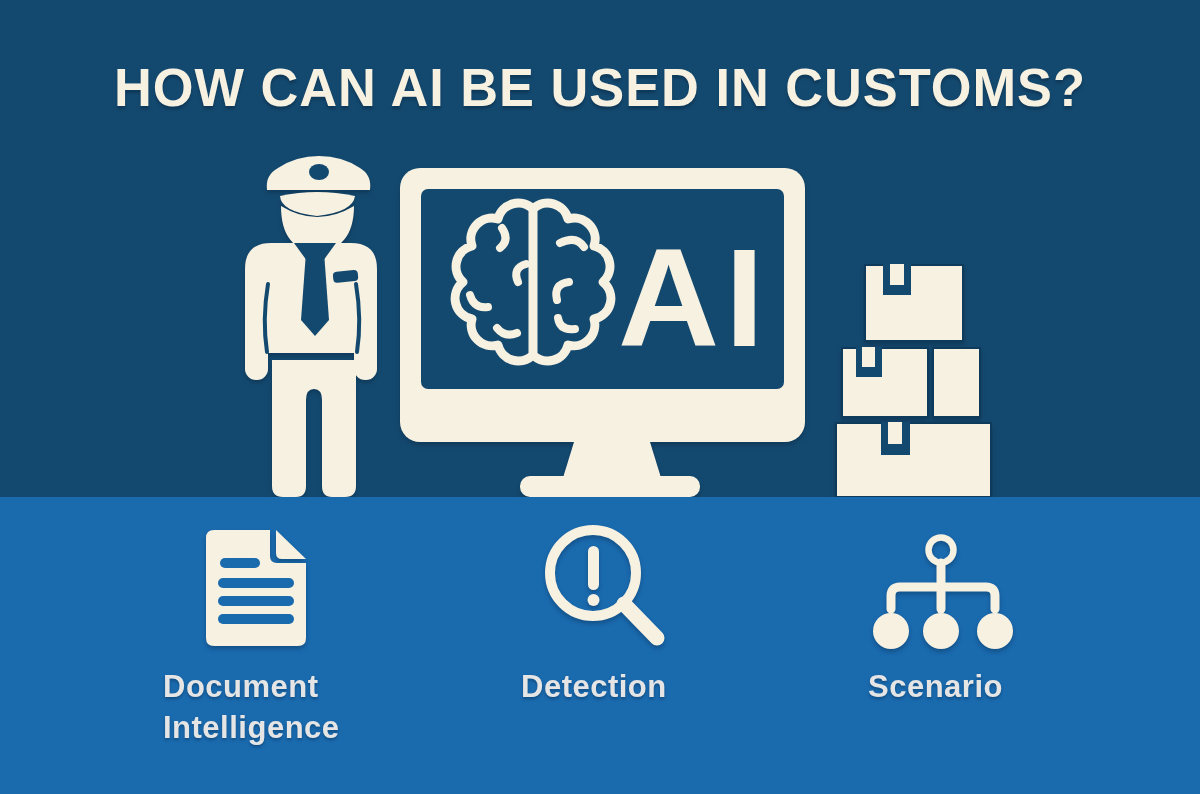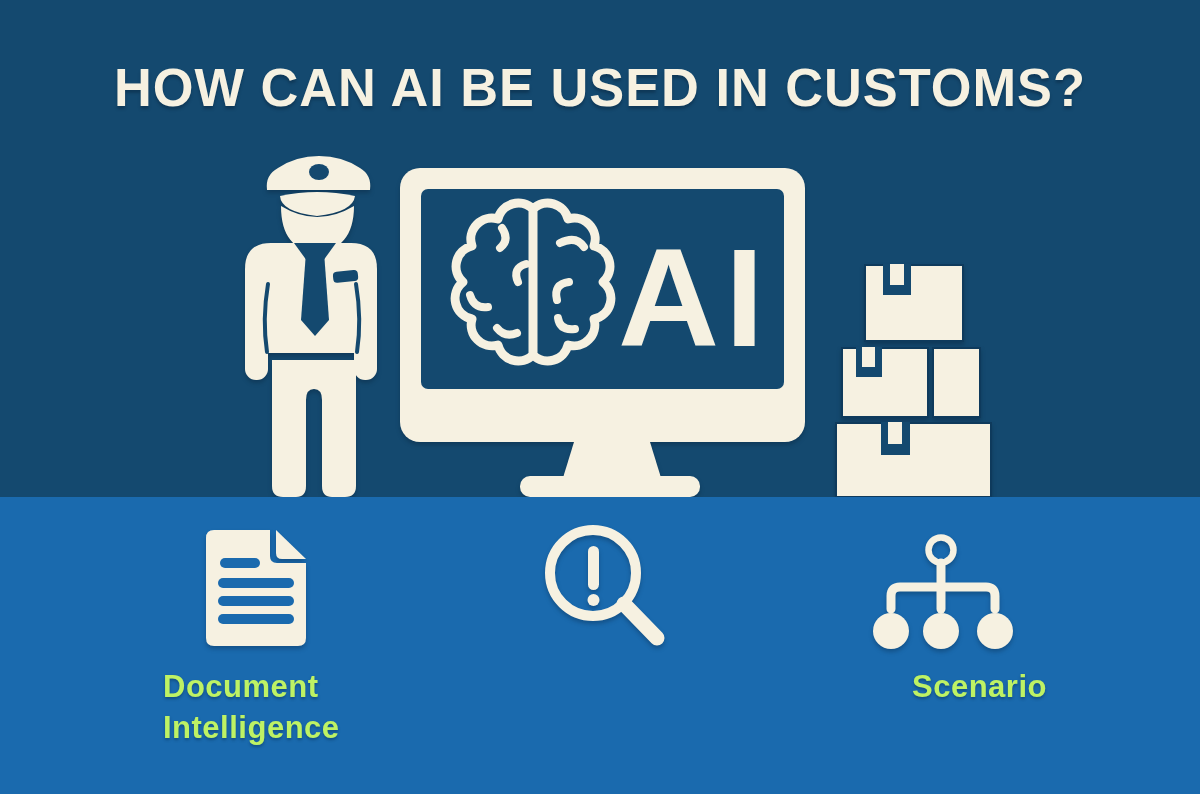--- a/index.html
+++ b/index.html
@@ -15,27 +15,27 @@
     font-size:54px;font-weight:bold;letter-spacing:1px;color:#f6f1e1;
     text-shadow:0 3px 3px rgba(5,25,45,.35);
     transform:scaleX(.97);
   }
   .illustration{position:absolute;top:0;left:0;}
   .cream{fill:#f6f1e1;}
   .navy{fill:#14496f;}
   .shadowed{filter:drop-shadow(0 3px 2px rgba(4,24,44,.3));}
   .feature-icon{position:absolute;filter:drop-shadow(0 3px 2px rgba(6,38,68,.35));}
   .feature-label{
-    position:absolute;color:#bef264;font-size:31px;font-weight:bold;
+    position:absolute;color:#e5e5e5;font-size:31px;font-weight:bold;
     line-height:41px;text-shadow:0 2px 3px rgba(6,38,68,.4);
     letter-spacing:.5px;white-space:nowrap;
   }
   .lbl-1{left:163px;top:666px;}
   .lbl-2{left:521px;top:666px;}
-  .lbl-3{left:912px;top:666px;}
+  .lbl-3{left:868px;top:666px;}
 </style>
 </head>
 <body>
 
 <div class="canvas">
 
   <div class="top-section"></div>
   <div class="bottom-section"></div>
 
   <div class="title">HOW CAN AI BE USED IN CUSTOMS?</div>
@@ -134,18 +134,19 @@
     <circle class="cream" cx="23" cy="101" r="18"></circle>
     <circle class="cream" cx="73" cy="101" r="18"></circle>
     <circle class="cream" cx="127" cy="101" r="18"></circle>
   </svg>
 
   <div class="feature-label lbl-1">
     <div>Document</div>
     <div>Intelligence</div>
   </div>
   <div class="feature-label lbl-2">
+    <div>Detection</div>
   </div>
   <div class="feature-label lbl-3">
     <div>Scenario</div>
   </div>
 
 </div>
 
 </body></html>

